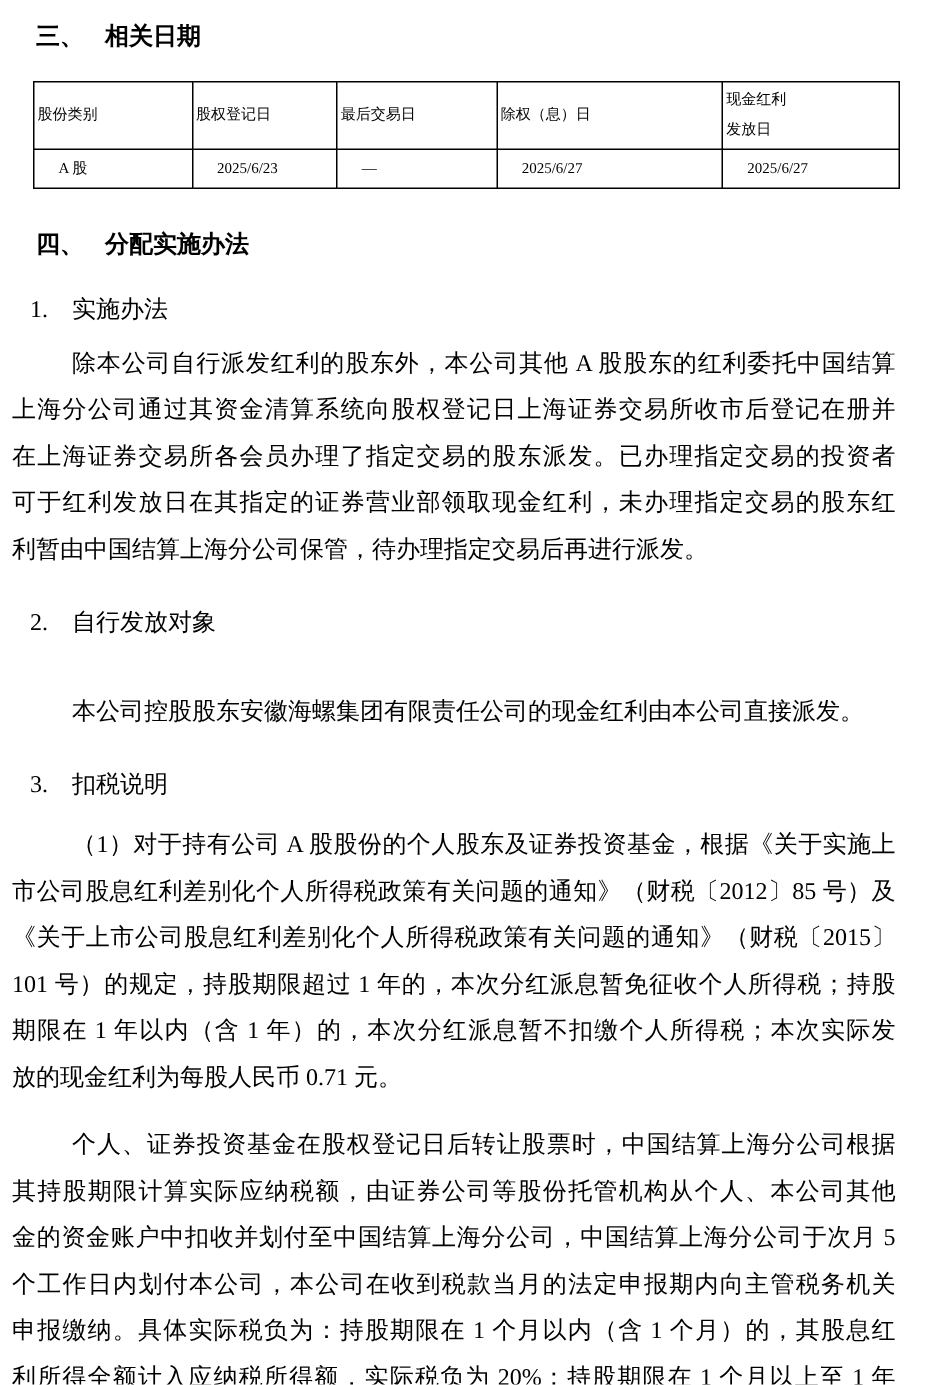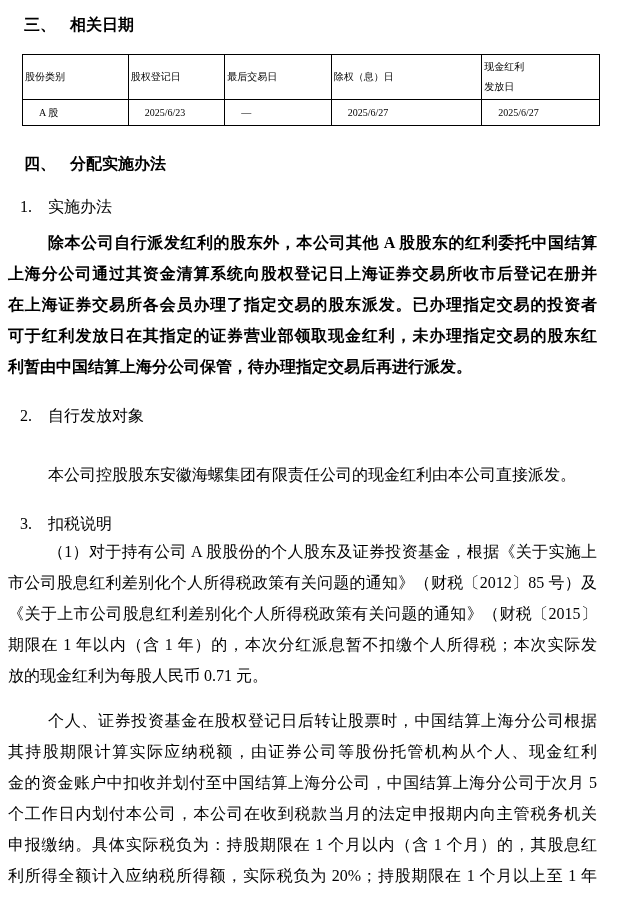--- a/index.html
+++ b/index.html
@@ -44,23 +44,23 @@
 
   .para { margin: 0; }
   .para .pline {
     line-height: 31px;
     text-align: justify;
     text-align-last: justify;
     -moz-text-align-last: justify;
   }
   .pline.first { text-indent: 40px; }
   .pline.noj { text-align: center; text-align-last: left; -moz-text-align-last: left; }
-  .p1 { margin-top: 9px; font-weight: bold; }
+  .p1 { margin-top: 9px; }
   .p2 { margin-top: 32px; }
-  .p3 { margin-top: 1px; }
+  .p3 { margin-top: 13px; }
   .p4 { margin-top: 14px; }
 </style>
 </head>
 <body>
 
 <div class="doc-heading h-sec3">
   <span class="num">三、</span>
   <span class="ttl">相关日期</span>
 </div>
 
@@ -112,23 +112,24 @@
 </div>
 
 <div class="item-head ih3">
   <span class="inum">3.</span>
   <span>扣税说明</span>
 </div>
 <div class="para p3">
   <div class="pline first">（1）对于持有公司 A 股股份的个人股东及证券投资基金，根据《关于实施上</div>
   <div class="pline">市公司股息红利差别化个人所得税政策有关问题的通知》（财税〔2012〕85 号）及</div>
   <div class="pline">《关于上市公司股息红利差别化个人所得税政策有关问题的通知》（财税〔2015〕</div>
+  <div class="pline">101 号）的规定，持股期限超过 1 年的，本次分红派息暂免征收个人所得税；持股</div>
   <div class="pline">期限在 1 年以内（含 1 年）的，本次分红派息暂不扣缴个人所得税；本次实际发</div>
   <div class="pline noj">放的现金红利为每股人民币 0.71 元。</div>
 </div>
 <div class="para p4">
   <div class="pline first">个人、证券投资基金在股权登记日后转让股票时，中国结算上海分公司根据</div>
-  <div class="pline">其持股期限计算实际应纳税额，由证券公司等股份托管机构从个人、现金红利</div>
+  <div class="pline">其持股期限计算实际应纳税额，由证券公司等股份托管机构从个人、本公司其他</div>
   <div class="pline">金的资金账户中扣收并划付至中国结算上海分公司，中国结算上海分公司于次月 5</div>
   <div class="pline">个工作日内划付本公司，本公司在收到税款当月的法定申报期内向主管税务机关</div>
   <div class="pline">申报缴纳。具体实际税负为：持股期限在 1 个月以内（含 1 个月）的，其股息红</div>
   <div class="pline">利所得全额计入应纳税所得额，实际税负为 20%；持股期限在 1 个月以上至 1 年</div>
 </div>
 
 </body></html>

